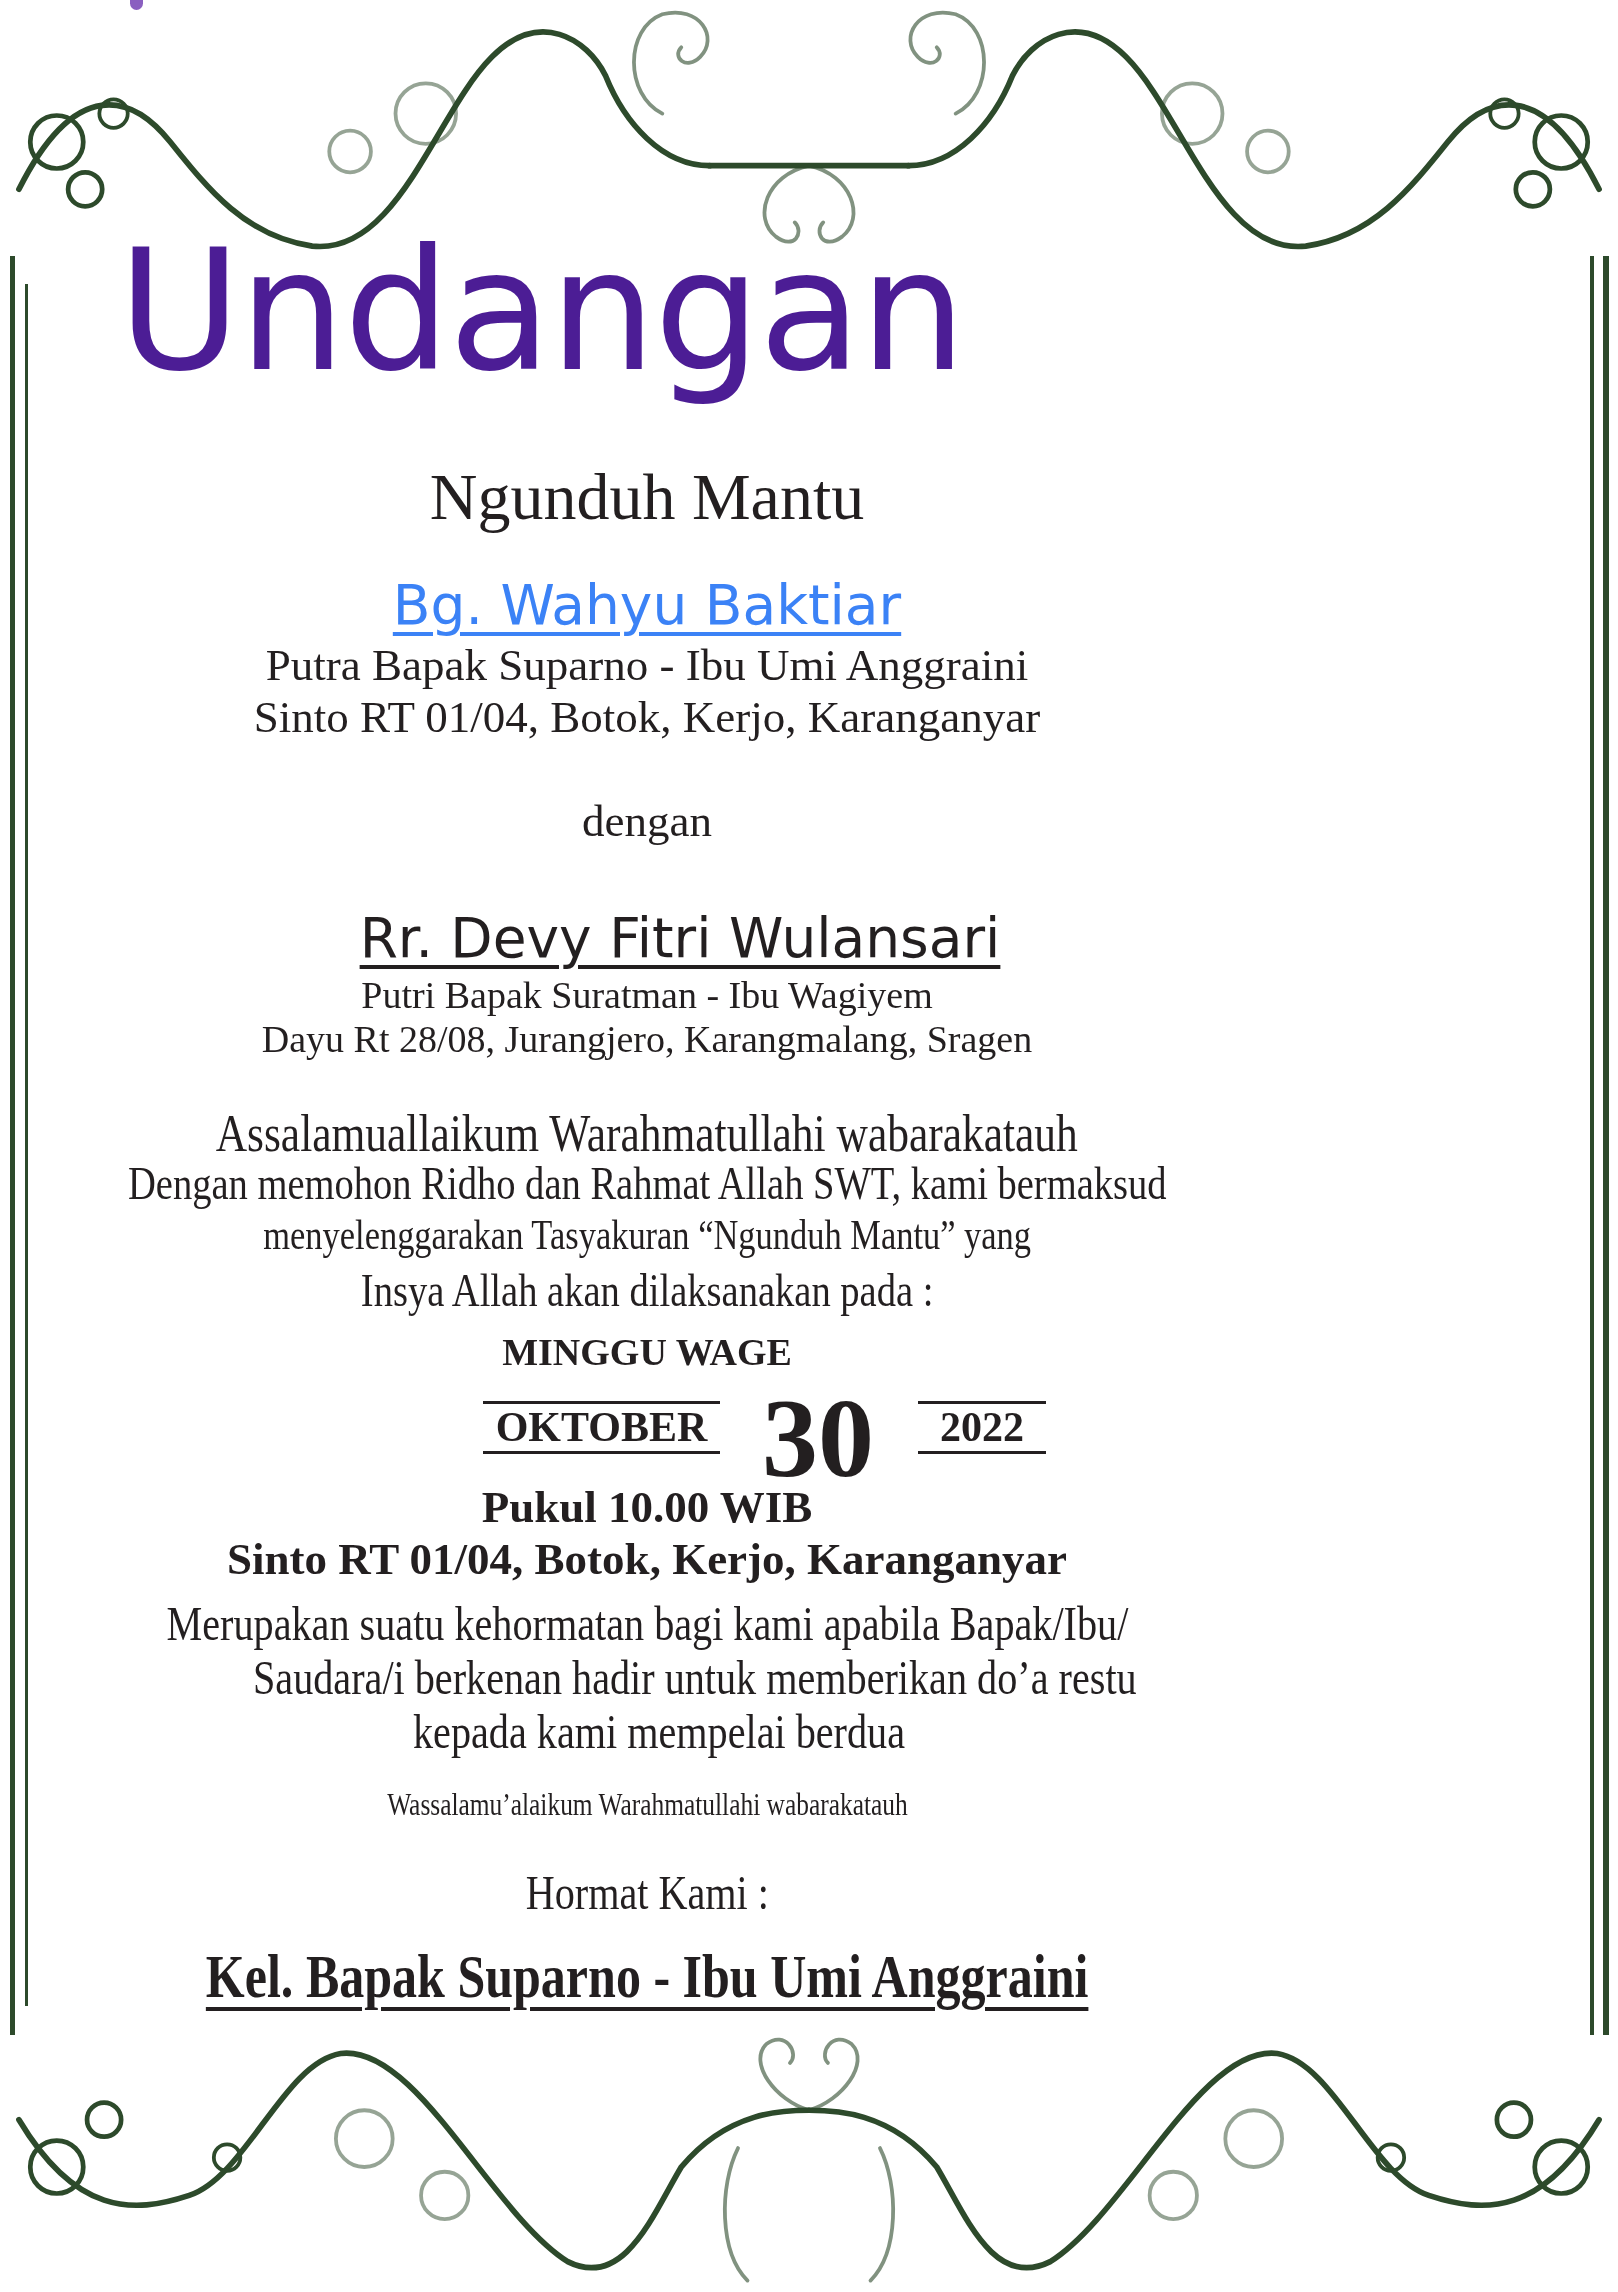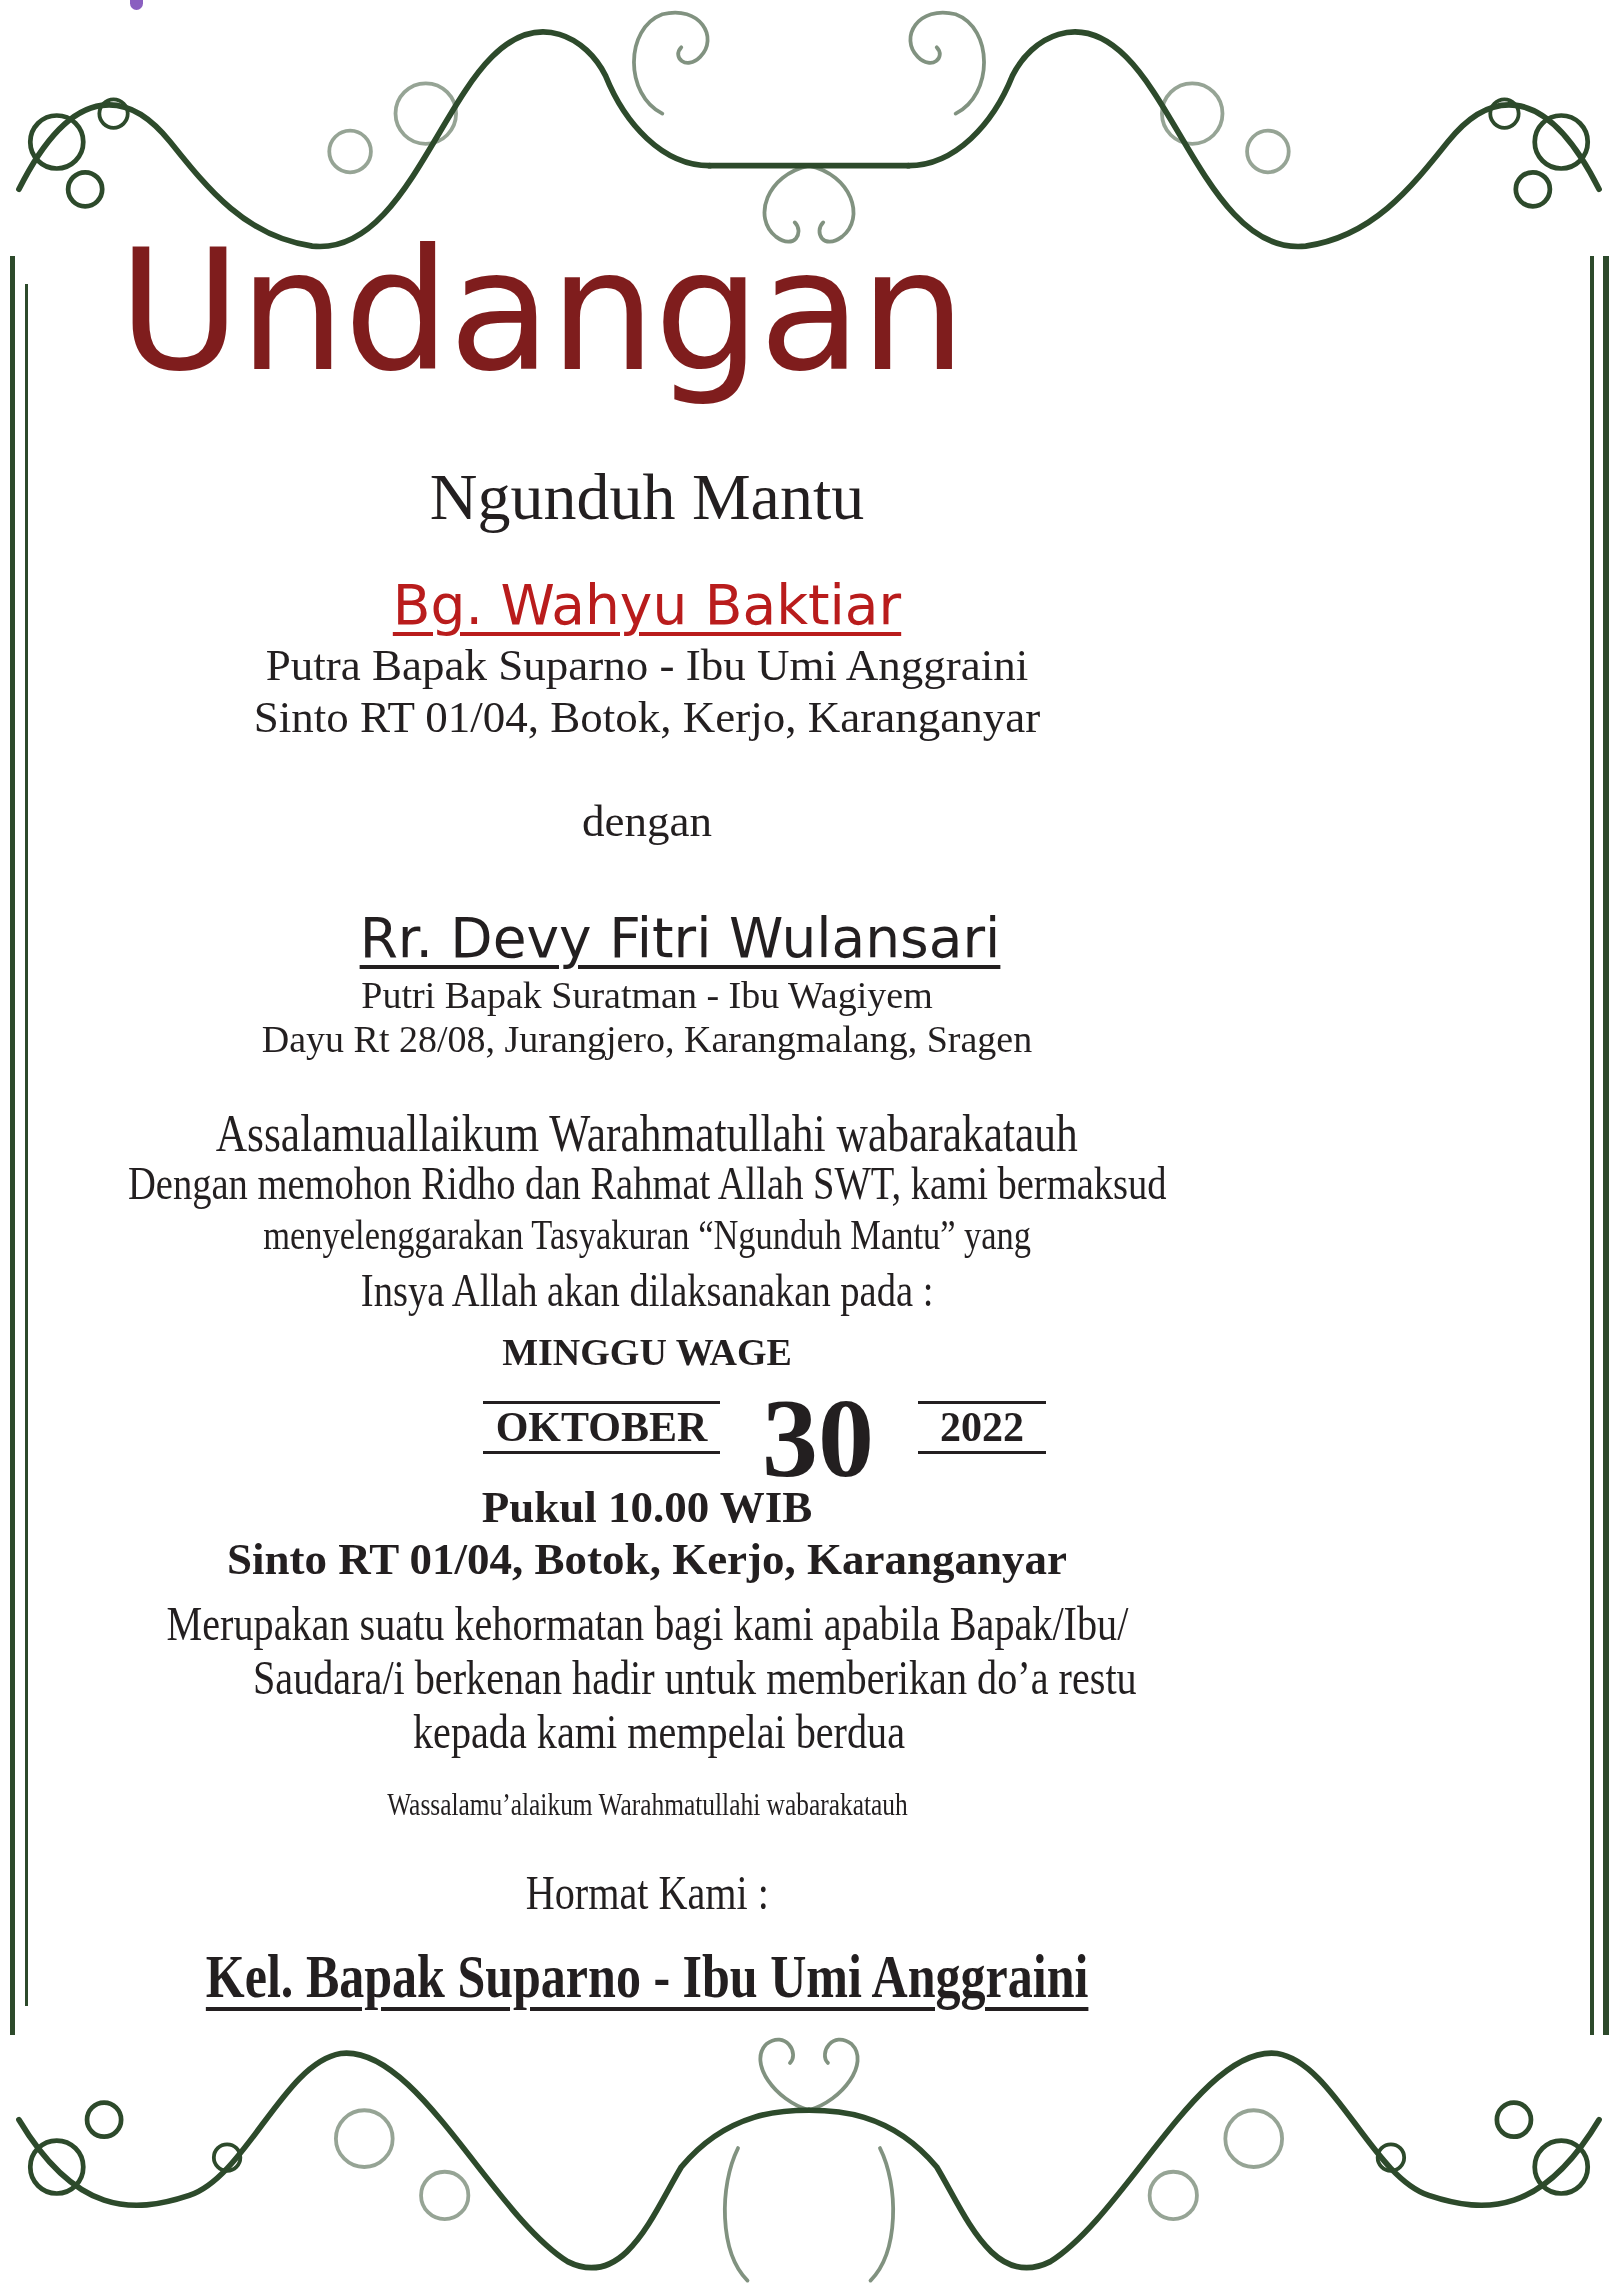--- a/index.html
+++ b/index.html
@@ -1,20 +1,20 @@
 <!DOCTYPE html>
 <html style="font-size:15px"><head>
 <meta charset="utf-8">
 <style>
   html, body { margin: 0; padding: 0; background: #ffffff; }
   body { width: 1618px; height: 2292px; position: relative; overflow: hidden; font-family: "Liberation Serif", serif; color: #231f20; }
   .ornament { position: absolute; left: 0; width: 1618px; }
   .ornament svg { display: block; }
   .border-line { position: absolute; background: #2d4a2b; }
-  .title { position: absolute; left: 118px; top: 227px; font-family: "DejaVu Sans", sans-serif; font-size: 168px; line-height: 1; color: #7f1d1d; letter-spacing: -1.9px; font-weight: normal; }
+  .title { position: absolute; left: 118px; top: 227px; font-family: "DejaVu Sans", sans-serif; font-size: 168px; line-height: 1; color: #4c1d95; letter-spacing: -1.9px; font-weight: normal; }
   .line { position: absolute; left: 0; width: 1294px; text-align: center; white-space: nowrap; }
   .sans-name { font-family: "DejaVu Sans", sans-serif; text-decoration: underline; text-decoration-thickness: 3.8px; text-underline-offset: 7.6px; }
   .cond { display: inline-block; transform: scaleX(0.82); transform-origin: center; }
   .bold { font-weight: bold; }
   .date-row { position: absolute; left: 0; width: 1618px; top: 1382px; height: 104px; }
   .date-box { position: absolute; text-align: center; font-weight: bold; border-top: 3.8px solid #231f20; border-bottom: 3.8px solid #231f20; }
   .date-day { position: absolute; font-weight: bold; font-size: 112px; line-height: 1; }
   .signature { font-weight: bold; text-decoration: underline; text-decoration-thickness: 3.8px; text-underline-offset: 9.5px; }
   .corner-dot { position: absolute; left: 130px; top: 0; width: 13.2px; height: 9.5px; background: #8a5fc0; border-radius: 0 0 6.6px 6.6px; }
 </style>
@@ -49,21 +49,21 @@
 <div class="border-line" style="left:24.6px; top:284px; width:3.8px; height:1722px;"></div>
 <div class="border-line" style="left:1590px; top:256px; width:3.8px; height:1779px;"></div>
 <div class="border-line" style="left:1603px; top:256px; width:5.7px; height:1779px;"></div>
 
 <div class="title">Undangan</div>
 
 <div class="line" style="top:459px; font-size:66px;">
   <span>Ngunduh Mantu</span>
 </div>
 
-<div class="line" style="top:573px; font-size:55px; color:#b91c1c;">
+<div class="line" style="top:573px; font-size:55px; color:#3b82f6;">
   <span class="sans-name">Bg. Wahyu Baktiar</span>
 </div>
 <div class="line" style="top:639px; font-size:45px;">Putra Bapak Suparno - Ibu Umi Anggraini</div>
 <div class="line" style="top:691px; font-size:45px;">Sinto RT 01/04, Botok, Kerjo, Karanganyar</div>
 
 <div class="line" style="top:795px; font-size:45px;">dengan</div>
 
 <div class="line" style="top:906px; font-size:55px;padding-left:33px;">
   <span class="sans-name">Rr. Devy Fitri Wulansari</span>
 </div>

